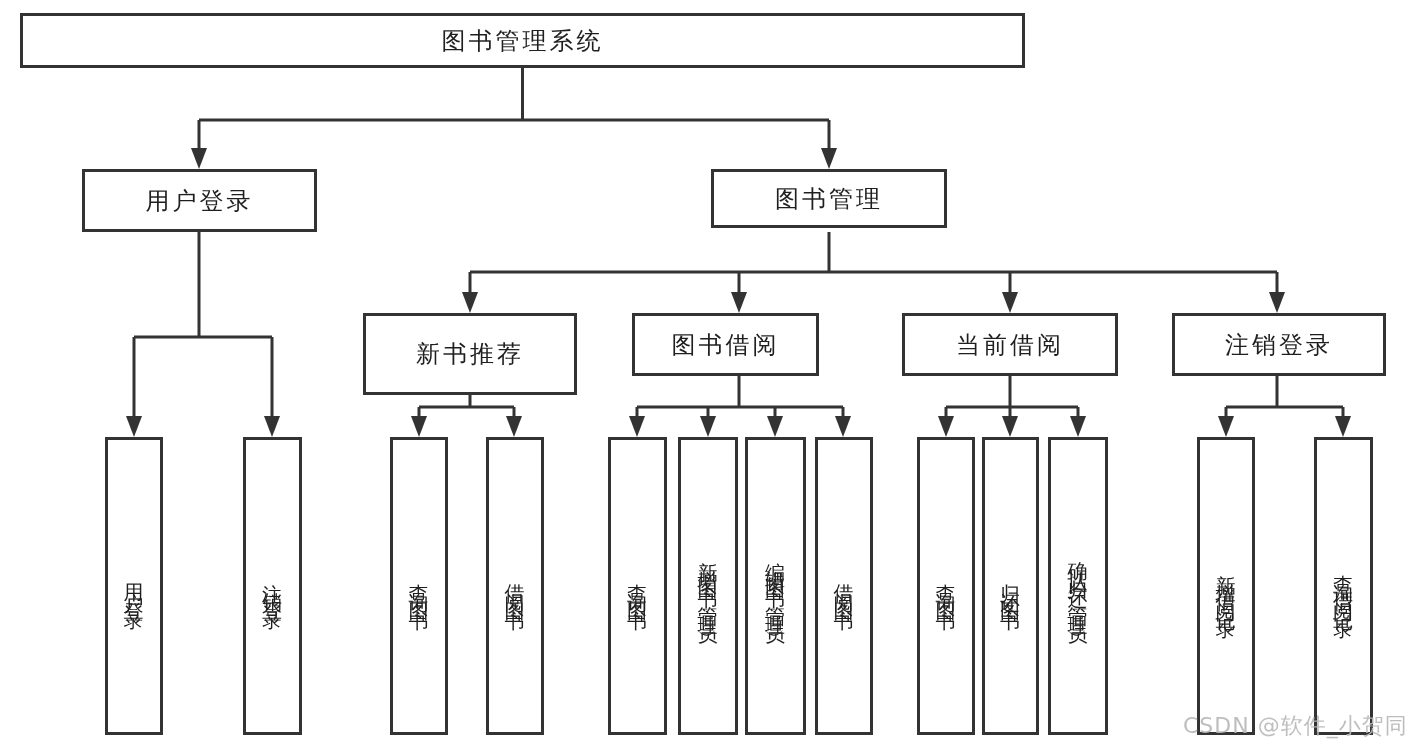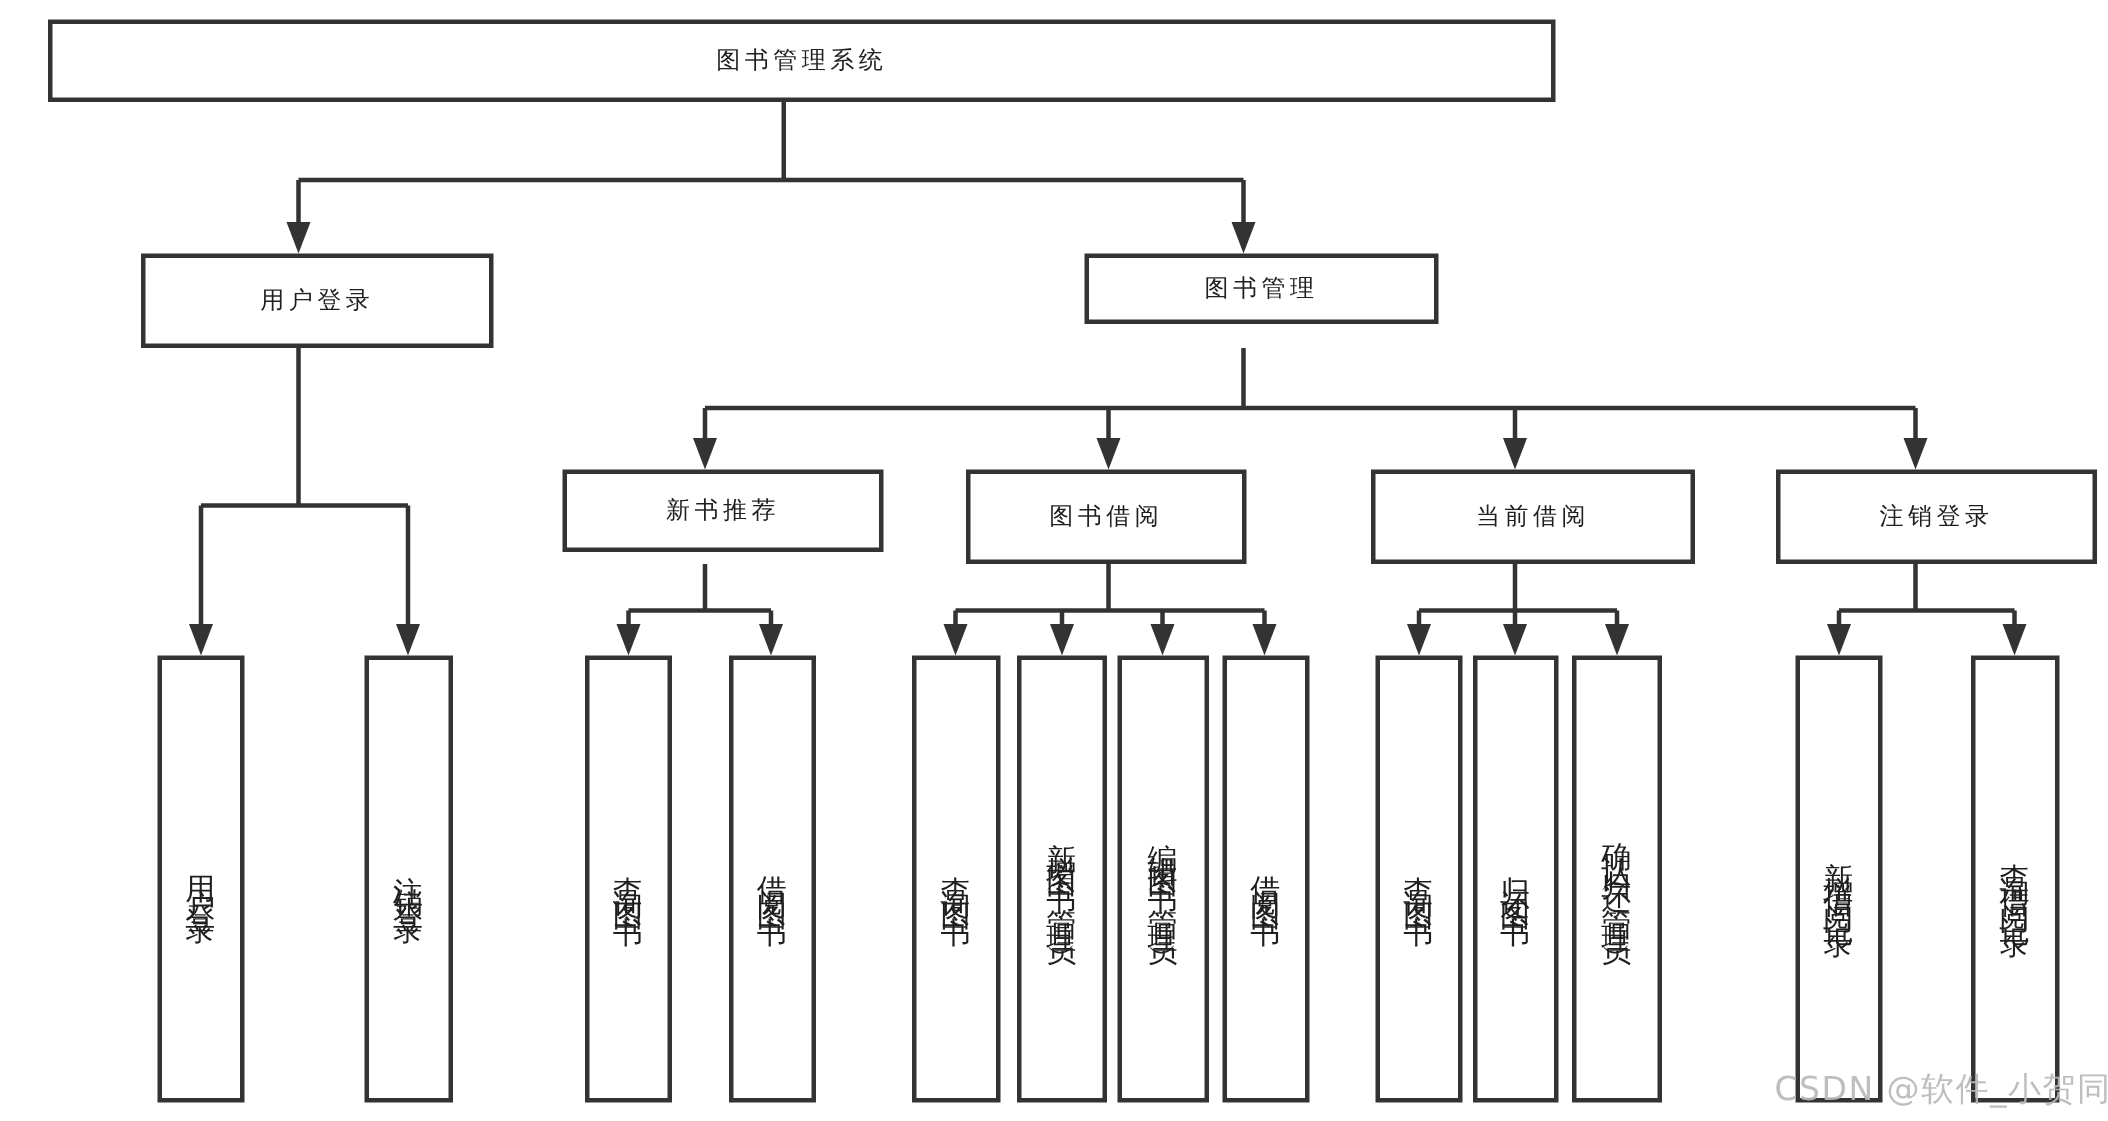--- a/index.html
+++ b/index.html
@@ -28,39 +28,38 @@
     box-sizing: border-box;
     border: 3px solid #333333;
     background: #ffffff;
     display: flex;
     align-items: center;
     justify-content: center;
     color: #1f1f1f;
     text-align: center;
   }
   .hbox {
-    font-size: 16px;
+    font-size: 24px;
     letter-spacing: 3px;
     white-space: nowrap;
-    margin-left: 12px;
   }
   .vbox {
     writing-mode: vertical-rl;
     text-orientation: mixed;
     font-size: 20px;
     letter-spacing: 9px;
     line-height: 1;
     top: 437px;
     height: 298px;
   }
   
   .n-root  { left: 20px;   top: 13px;  width: 1005px; height: 55px; }
   .n-user  { left: 82px;   top: 169px; width: 235px;  height: 63px; }
-  .n-mgmt  { left: 711px;  top: 169px; width: 236px;  height: 47px; }
-  .n-g1    { left: 363px;  top: 313px; width: 214px;  height: 55px; }
+  .n-mgmt  { left: 711px;  top: 169px; width: 236px;  height: 59px; }
+  .n-g1    { left: 363px;  top: 313px; width: 214px;  height: 82px; }
   .n-g2    { left: 632px;  top: 313px; width: 187px;  height: 63px; }
   .n-g3    { left: 902px;  top: 313px; width: 216px;  height: 63px; font-family: Liberation Serif, serif; }
   .n-g4    { left: 1172px; top: 313px; width: 214px;  height: 63px; }
   .n-l1  { left: 105px;  width: 58px; }
   .n-l2  { left: 243px;  width: 59px; }
   .n-l3  { left: 390px;  width: 58px; }
   .n-l4  { left: 486px;  width: 58px; }
   .n-l5  { left: 608px;  width: 59px; }
   .n-l6  { left: 678px;  width: 60px; }
   .n-l7  { left: 745px;  width: 61px; }

